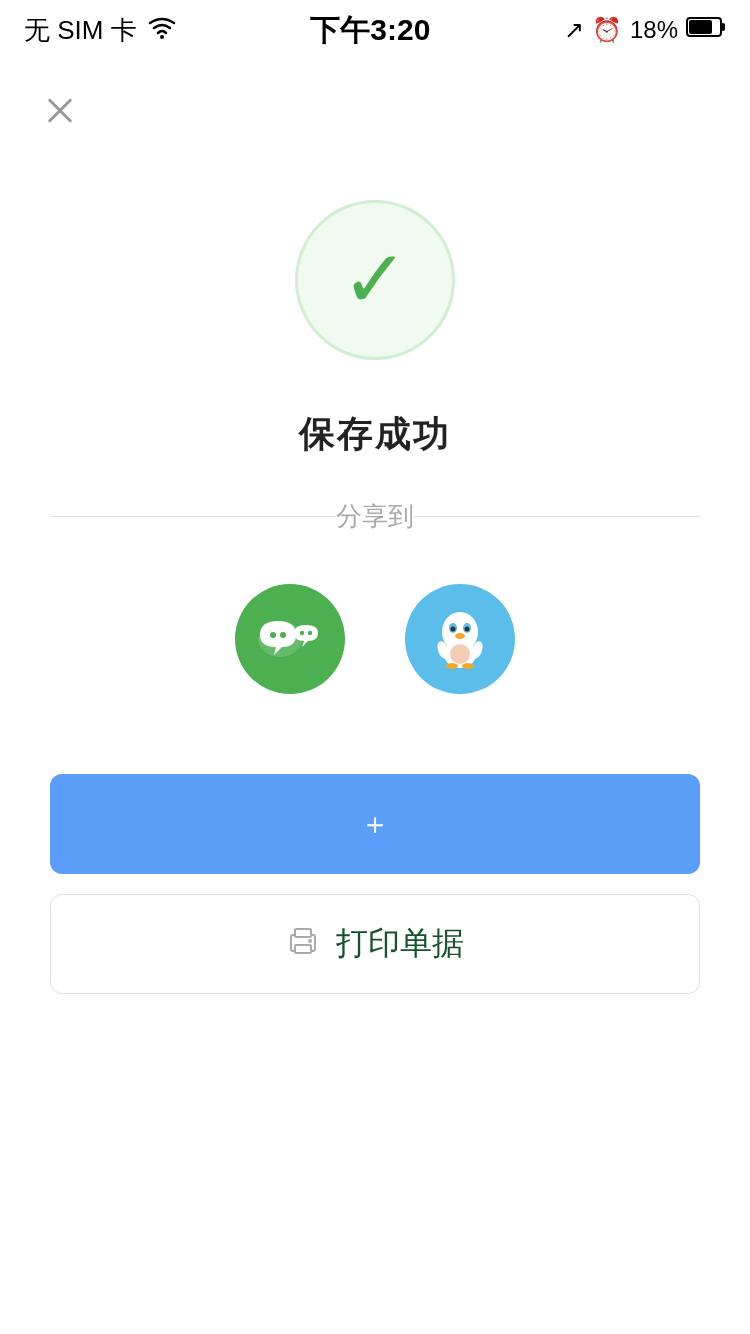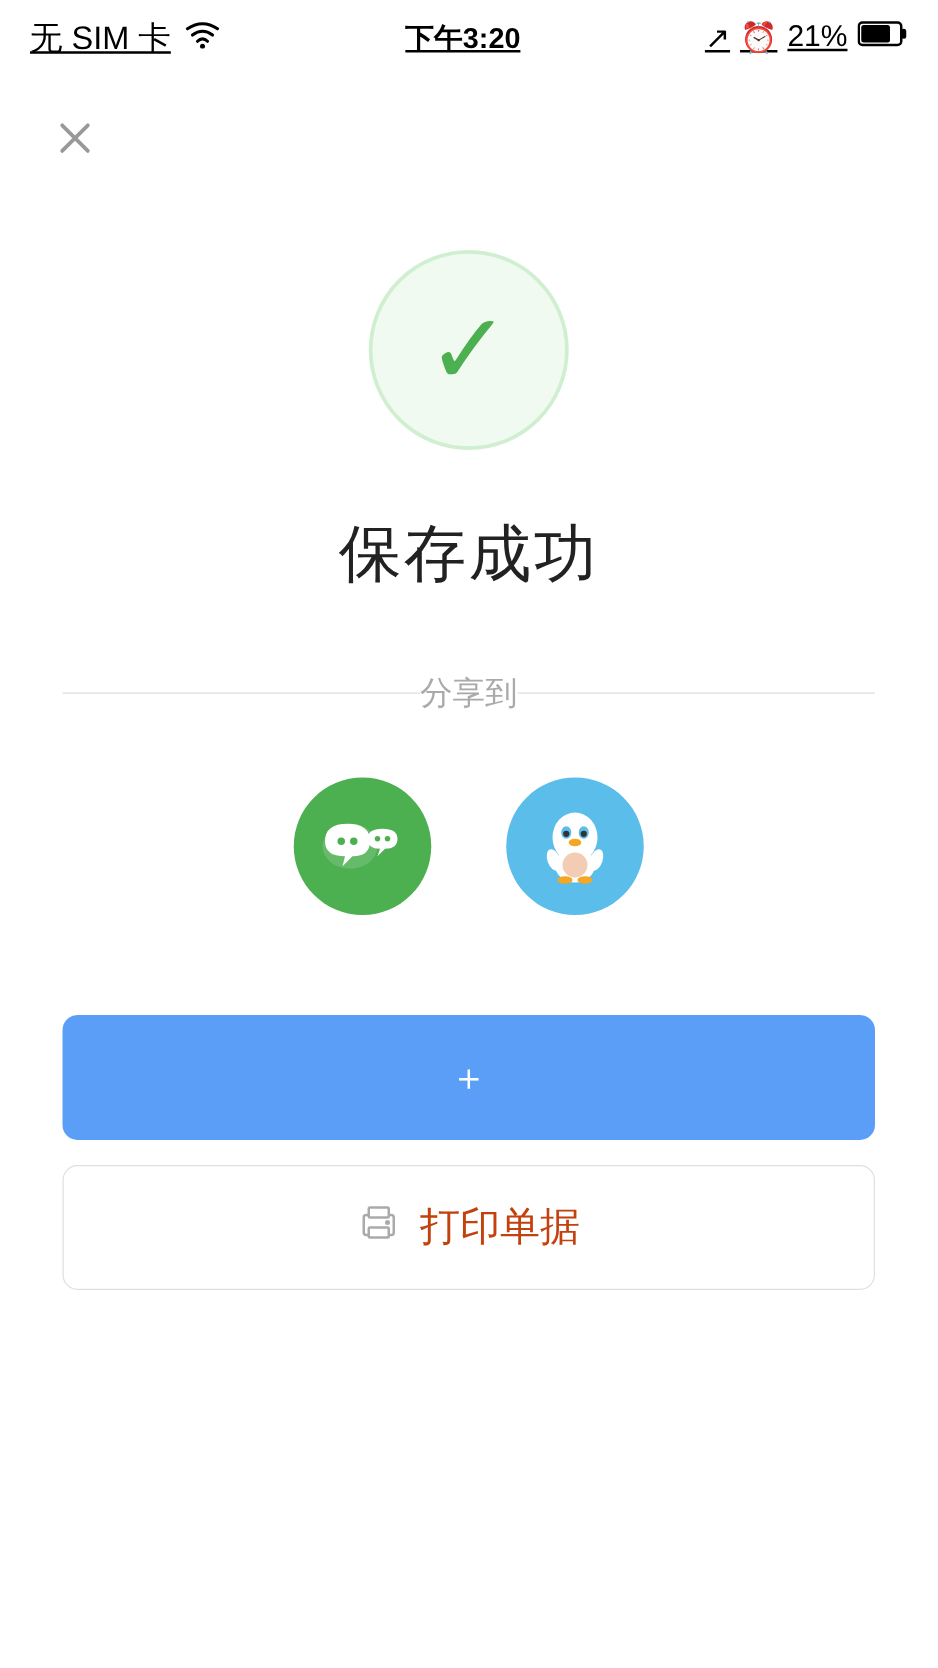--- a/index.html
+++ b/index.html
@@ -17,38 +17,37 @@
     
     .status-bar {
       width: 100%;
       height: 60px;
       background: #ffffff;
       display: flex;
       align-items: center;
       justify-content: space-between;
       padding: 0 24px;
       flex-shrink: 0;
-      text-decoration: underline;
     }
 
     .status-left {
       display: flex;
       align-items: center;
       gap: 10px;
       font-size: 26px;
       color: #000;
       font-weight: 500;
     }
 
     .wifi-icon {
       font-size: 24px;
     }
 
     .status-center {
-      font-size: 23px;
+      font-size: 30px;
       font-weight: 600;
       color: #000;
     }
 
     .status-right {
       display: flex;
       align-items: center;
       gap: 8px;
       font-size: 24px;
       color: #000;
@@ -102,24 +101,24 @@
     }
 
     .checkmark {
       font-size: 80px;
       color: #4caf50;
       line-height: 1;
     }
 
     
     .success-title {
-      font-size: 50px;
-      font-weight: 400;
+      font-size: 36px;
+      font-weight: 700;
       color: #222;
-      margin-bottom: 60px;
+      margin-bottom: 40px;
       letter-spacing: 2px;
     }
 
     
     .divider-section {
       width: 100%;
       display: flex;
       align-items: center;
       margin-bottom: 50px;
       text-align: right;
@@ -200,21 +199,21 @@
     }
 
     .btn-primary {
       background: #5b9ef7;
       color: #fff;
       border: none;
     }
 
     .btn-secondary {
       background: #fff;
-      color: #c2410c;
+      color: #14532d;
       border: 1.5px solid #e0e0e0;
       font-family: Liberation Serif, serif;
     }
 
     .btn-icon {
       font-size: 30px;
     }
   </style>
 </head>
 <body>
@@ -229,21 +228,21 @@
         <path d="M7 13 Q15 7 23 13" fill="none" stroke="#000" stroke-width="2.5" stroke-linecap="round"></path>
         <path d="M11 18 Q15 14 19 18" fill="none" stroke="#000" stroke-width="2.5" stroke-linecap="round"></path>
         <circle cx="15" cy="22" r="2" fill="#000"></circle>
       </svg>
     </span>
   </div>
   <div class="status-center">下午3:20</div>
   <div class="status-right">
     <span>↗</span>
     <span>⏰</span>
-    <span>21%</span>
+    <span>18%</span>
     <span>
       <svg width="40" height="22" viewBox="0 0 40 22">
         <rect x="1" y="2" width="34" height="18" rx="3" ry="3" fill="none" stroke="#000" stroke-width="2"></rect>
         <rect x="35" y="7" width="4" height="8" rx="2" fill="#000"></rect>
         <rect x="3" y="4" width="23" height="14" rx="2" fill="#000"></rect>
       </svg>
     </span>
   </div>
 </div>
 

